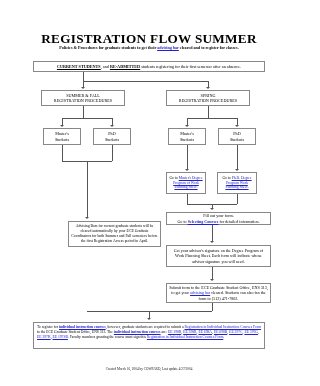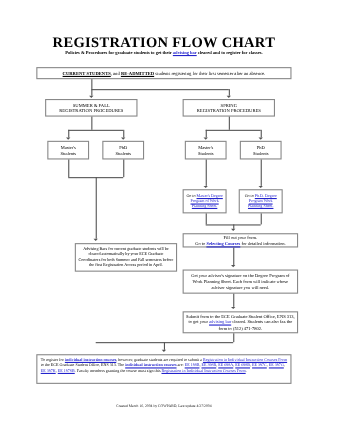--- a/index.html
+++ b/index.html
@@ -95,21 +95,21 @@
   .credit{
     position:absolute;left:0;right:0;top:367px;
     text-align:center;font-size:3.4px;color:#222;
   }
 </style>
 </head>
 <body>
 
 <div class="page">
 
-  <div class="title">REGISTRATION FLOW CHART</div>
+  <div class="title">REGISTRATION FLOW SUMMER</div>
 
   <div class="subtitle">
     <span>Policies &amp; Procedures for graduate students to get their </span><span class="lnk">advising bar</span><span> cleared and to register for classes.</span>
   </div>
 
   <div class="box" id="hdr-box">
     <div class="txt">
       <span class="b u">CURRENT STUDENTS</span><span>, and </span><span class="b u">RE-ADMITTED</span><span> students registering for their first semester after an absence.</span>
     </div>
   </div>

